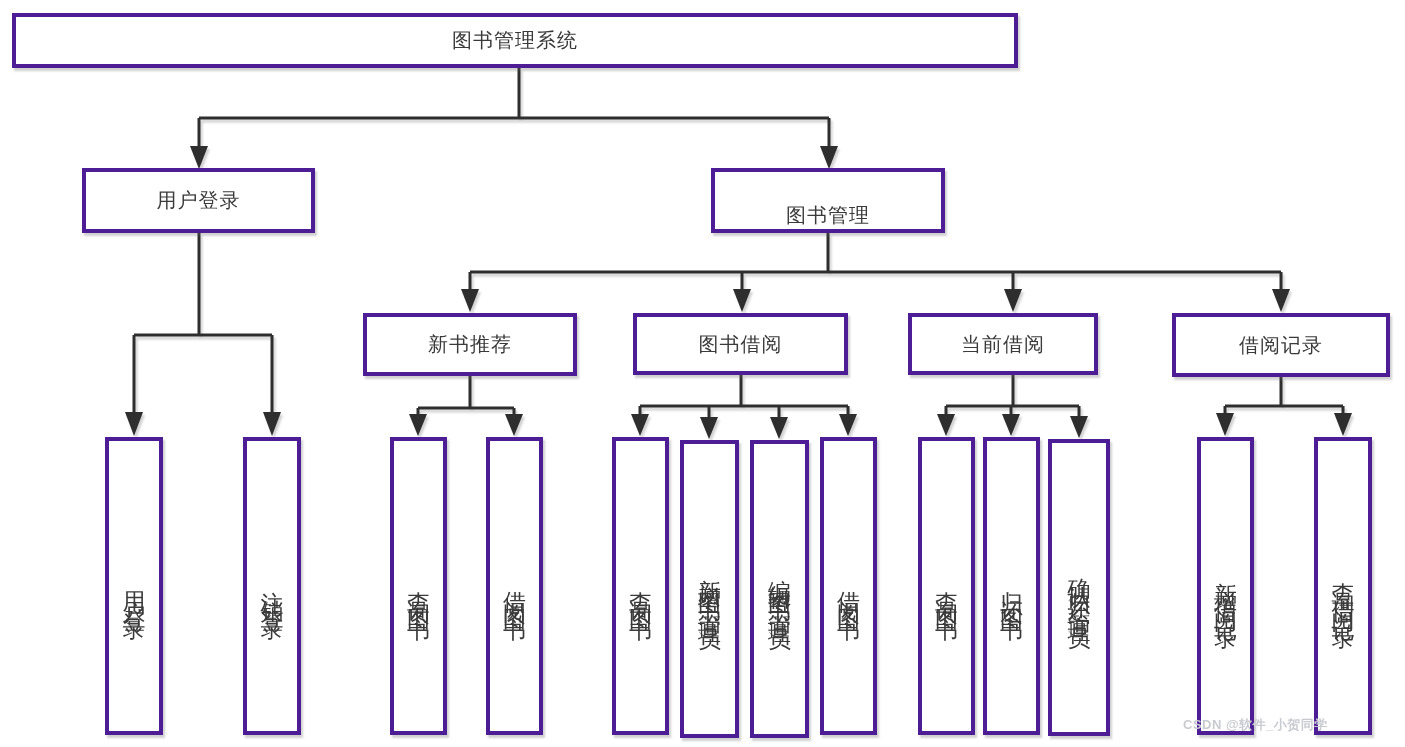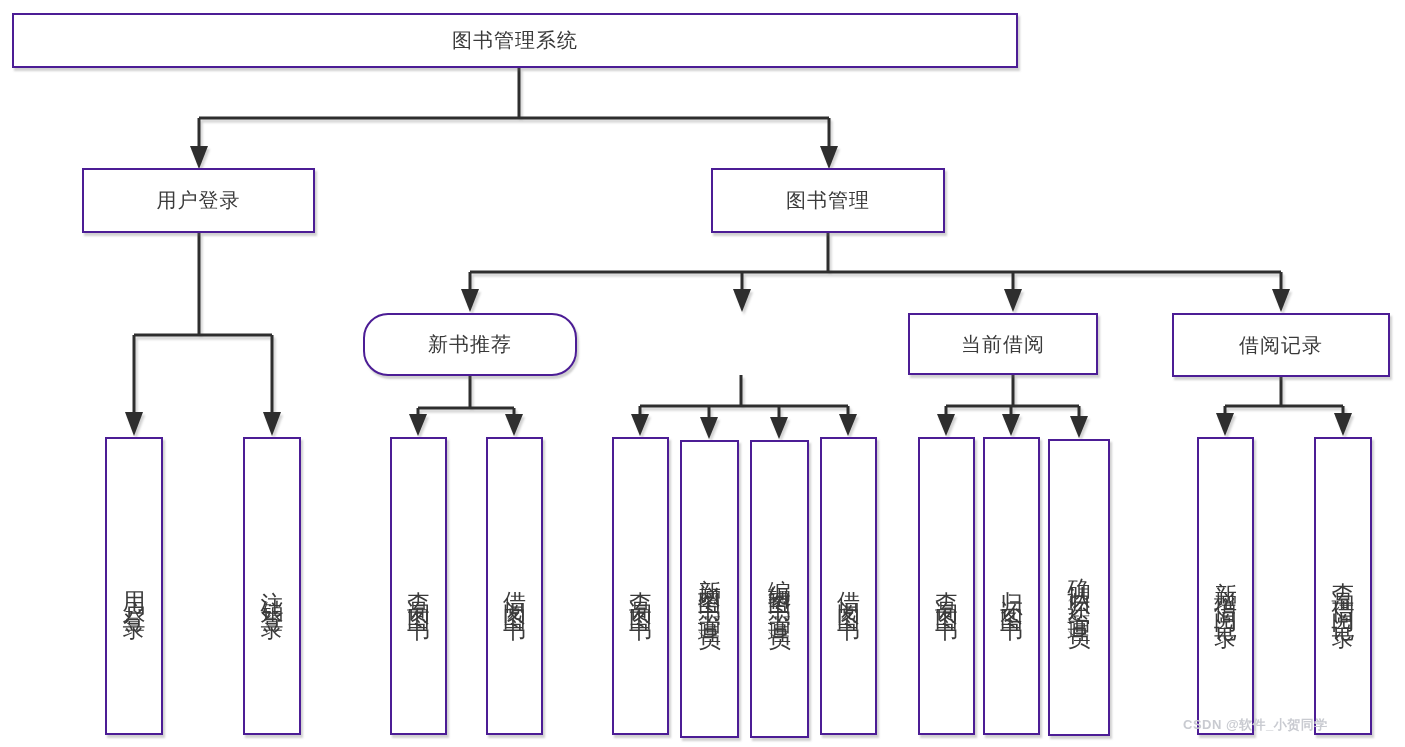--- a/index.html
+++ b/index.html
@@ -18,21 +18,21 @@
   #connectors {
     position: absolute;
     left: 0; top: 0;
     width: 1405px; height: 747px;
     filter: drop-shadow(2px 3px 1px rgba(90,90,90,0.28));
   }
   .node {
     position: absolute;
     box-sizing: border-box;
     background: #ffffff;
-    border: 2px solid #4c1d95;
+    border: 4px solid #4c1d95;
     color: #3a3a3a;
     display: flex;
     align-items: center;
     justify-content: center;
     box-shadow: 2px 3px 2px rgba(100,100,100,0.30);
   }
   .hbox {
     font-size: 20px;
     letter-spacing: 1px;
   }
@@ -133,26 +133,29 @@
     </g>
   </svg>
 
   <div class="node hbox" style="left:12px; top:13px; width:1006px; height:55px;">
     <span>图书管理系统</span>
   </div>
 
   <div class="node hbox" style="left:82px; top:168px; width:233px; height:65px;">
     <span>用户登录</span>
   </div>
-  <div class="node hbox" style="left:711px; top:168px; width:234px; height:65px;">
+  <div class="node hbox" style="left:711px; top:168px; width:234px; height:65px;align-items:flex-end;">
     <span>图书管理</span>
   </div>
 
-  <div class="node hbox" style="left:363px; top:313px; width:214px; height:63px;border-radius:25px;">
+  <div class="node hbox" style="left:363px; top:313px; width:214px; height:63px;">
     <span>新书推荐</span>
+  </div>
+  <div class="node hbox" style="left:633px; top:313px; width:215px; height:62px;">
+    <span>图书借阅</span>
   </div>
   <div class="node hbox" style="left:908px; top:313px; width:190px; height:62px;">
     <span>当前借阅</span>
   </div>
   <div class="node hbox" style="left:1172px; top:313px; width:218px; height:64px;">
     <span>借阅记录</span>
   </div>
 
   <div class="node vbox" style="left:105px; top:437px; width:58px; height:298px;">
     <span class="vtext">用户登录</span>

